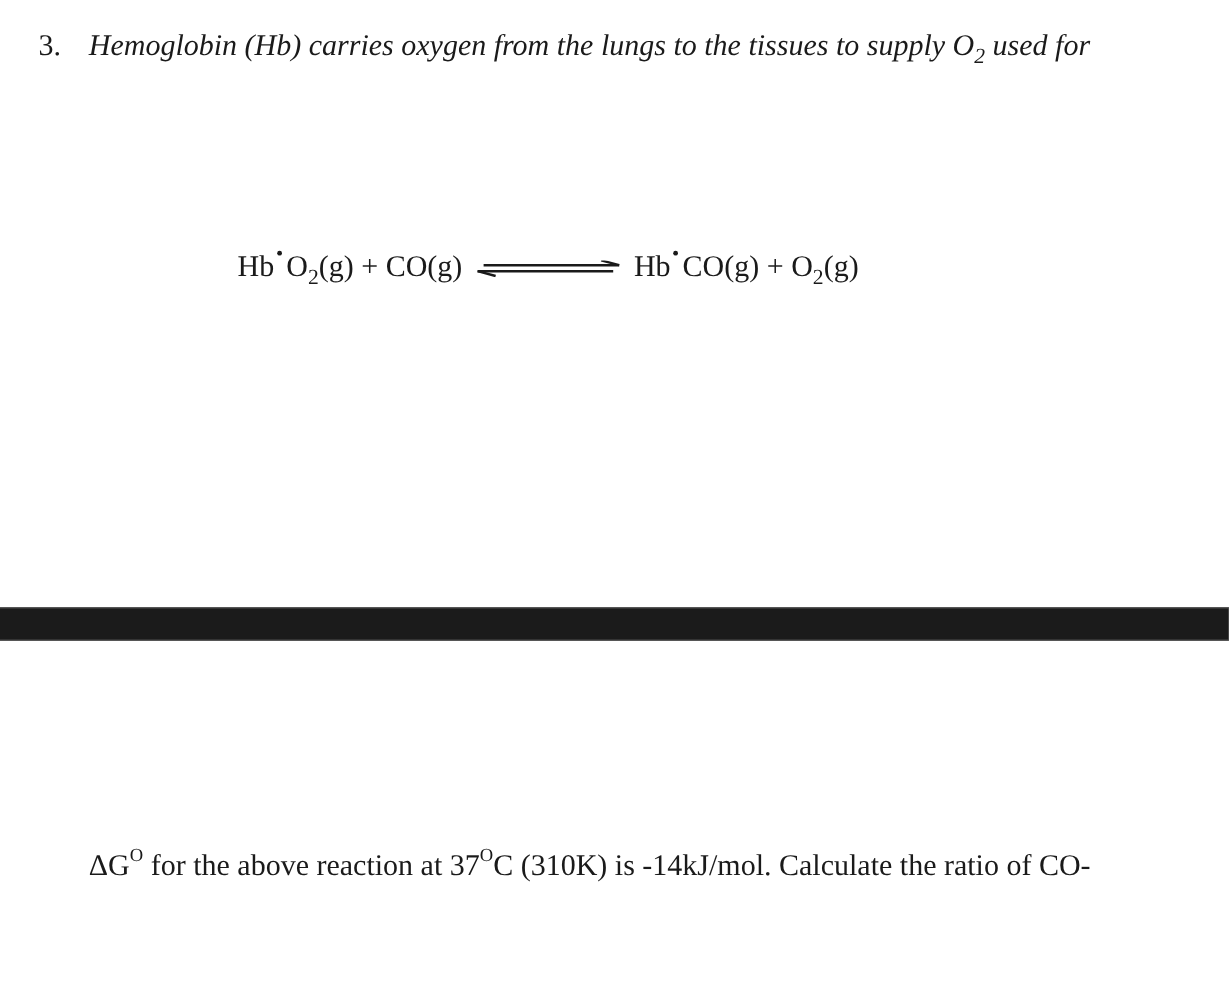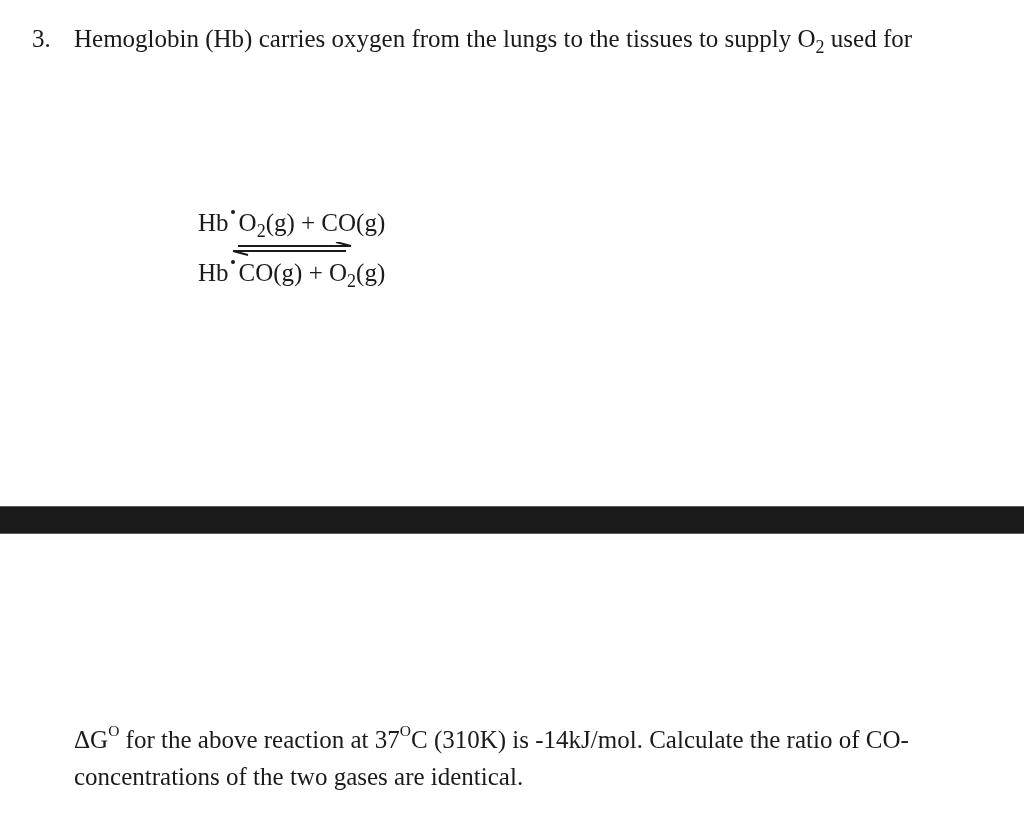--- a/index.html
+++ b/index.html
@@ -28,20 +28,21 @@
       font-size: 25px;
       line-height: 37px;
     }
     .q-block {
       position: absolute;
       left: 74px;
       top: 20px;
       width: 940px;
       font-size: 25px;
       line-height: 37px;
+      font-style: italic;
     }
     .line {
       display: block;
       white-space: nowrap;
     }
     sub {
       font-size: 0.72em;
       vertical-align: -0.35em;
       line-height: 0;
     }
@@ -52,21 +53,20 @@
     }
     .equation {
       position: absolute;
       left: 198px;
       top: 205px;
       font-size: 25px;
       line-height: 36px;
       white-space: nowrap;
       display: flex;
       align-items: center;
-      flex-direction: column;
     }
     .dot {
       display: inline-block;
       width: 4px;
       height: 4px;
       border-radius: 50%;
       background: #1a1a1a;
       vertical-align: 0.7em;
       margin-left: 2px;
       margin-right: 4px;
@@ -87,21 +87,21 @@
       width: 1024px;
       height: 28px;
       background: #1b1b1b;
       border-top: 1px solid #5a5a5a;
       border-bottom: 1px solid #5a5a5a;
       box-sizing: border-box;
     }
     .q-block-2 {
       position: absolute;
       left: 74px;
-      top: 721px;
+      top: 703px;
       width: 940px;
       font-size: 25px;
       line-height: 37px;
     }
   </style>
 </head>
 <body>
 
 <div class="page">
 
@@ -121,16 +121,15 @@
         <polyline points="1,9 16,13" fill="none" stroke="#1a1a1a" stroke-width="2"></polyline>
       </svg>
     </span>
     <span><span>Hb</span><span class="dot"></span><span>CO(g) + O</span><sub>2</sub><span>(g)</span></span>
   </div>
 
   <div class="divider-bar"></div>
 
   <div class="q-block-2">
     <span class="line"><span>ΔG</span><sup>O</sup><span> for the above reaction at 37</span><sup>O</sup><span>C (310K) is -14kJ/mol. Calculate the ratio of CO-</span></span>
-    <span class="line">concentrations of the two gases are identical.</span>
   </div>
 
 </div>
 
 </body></html>

